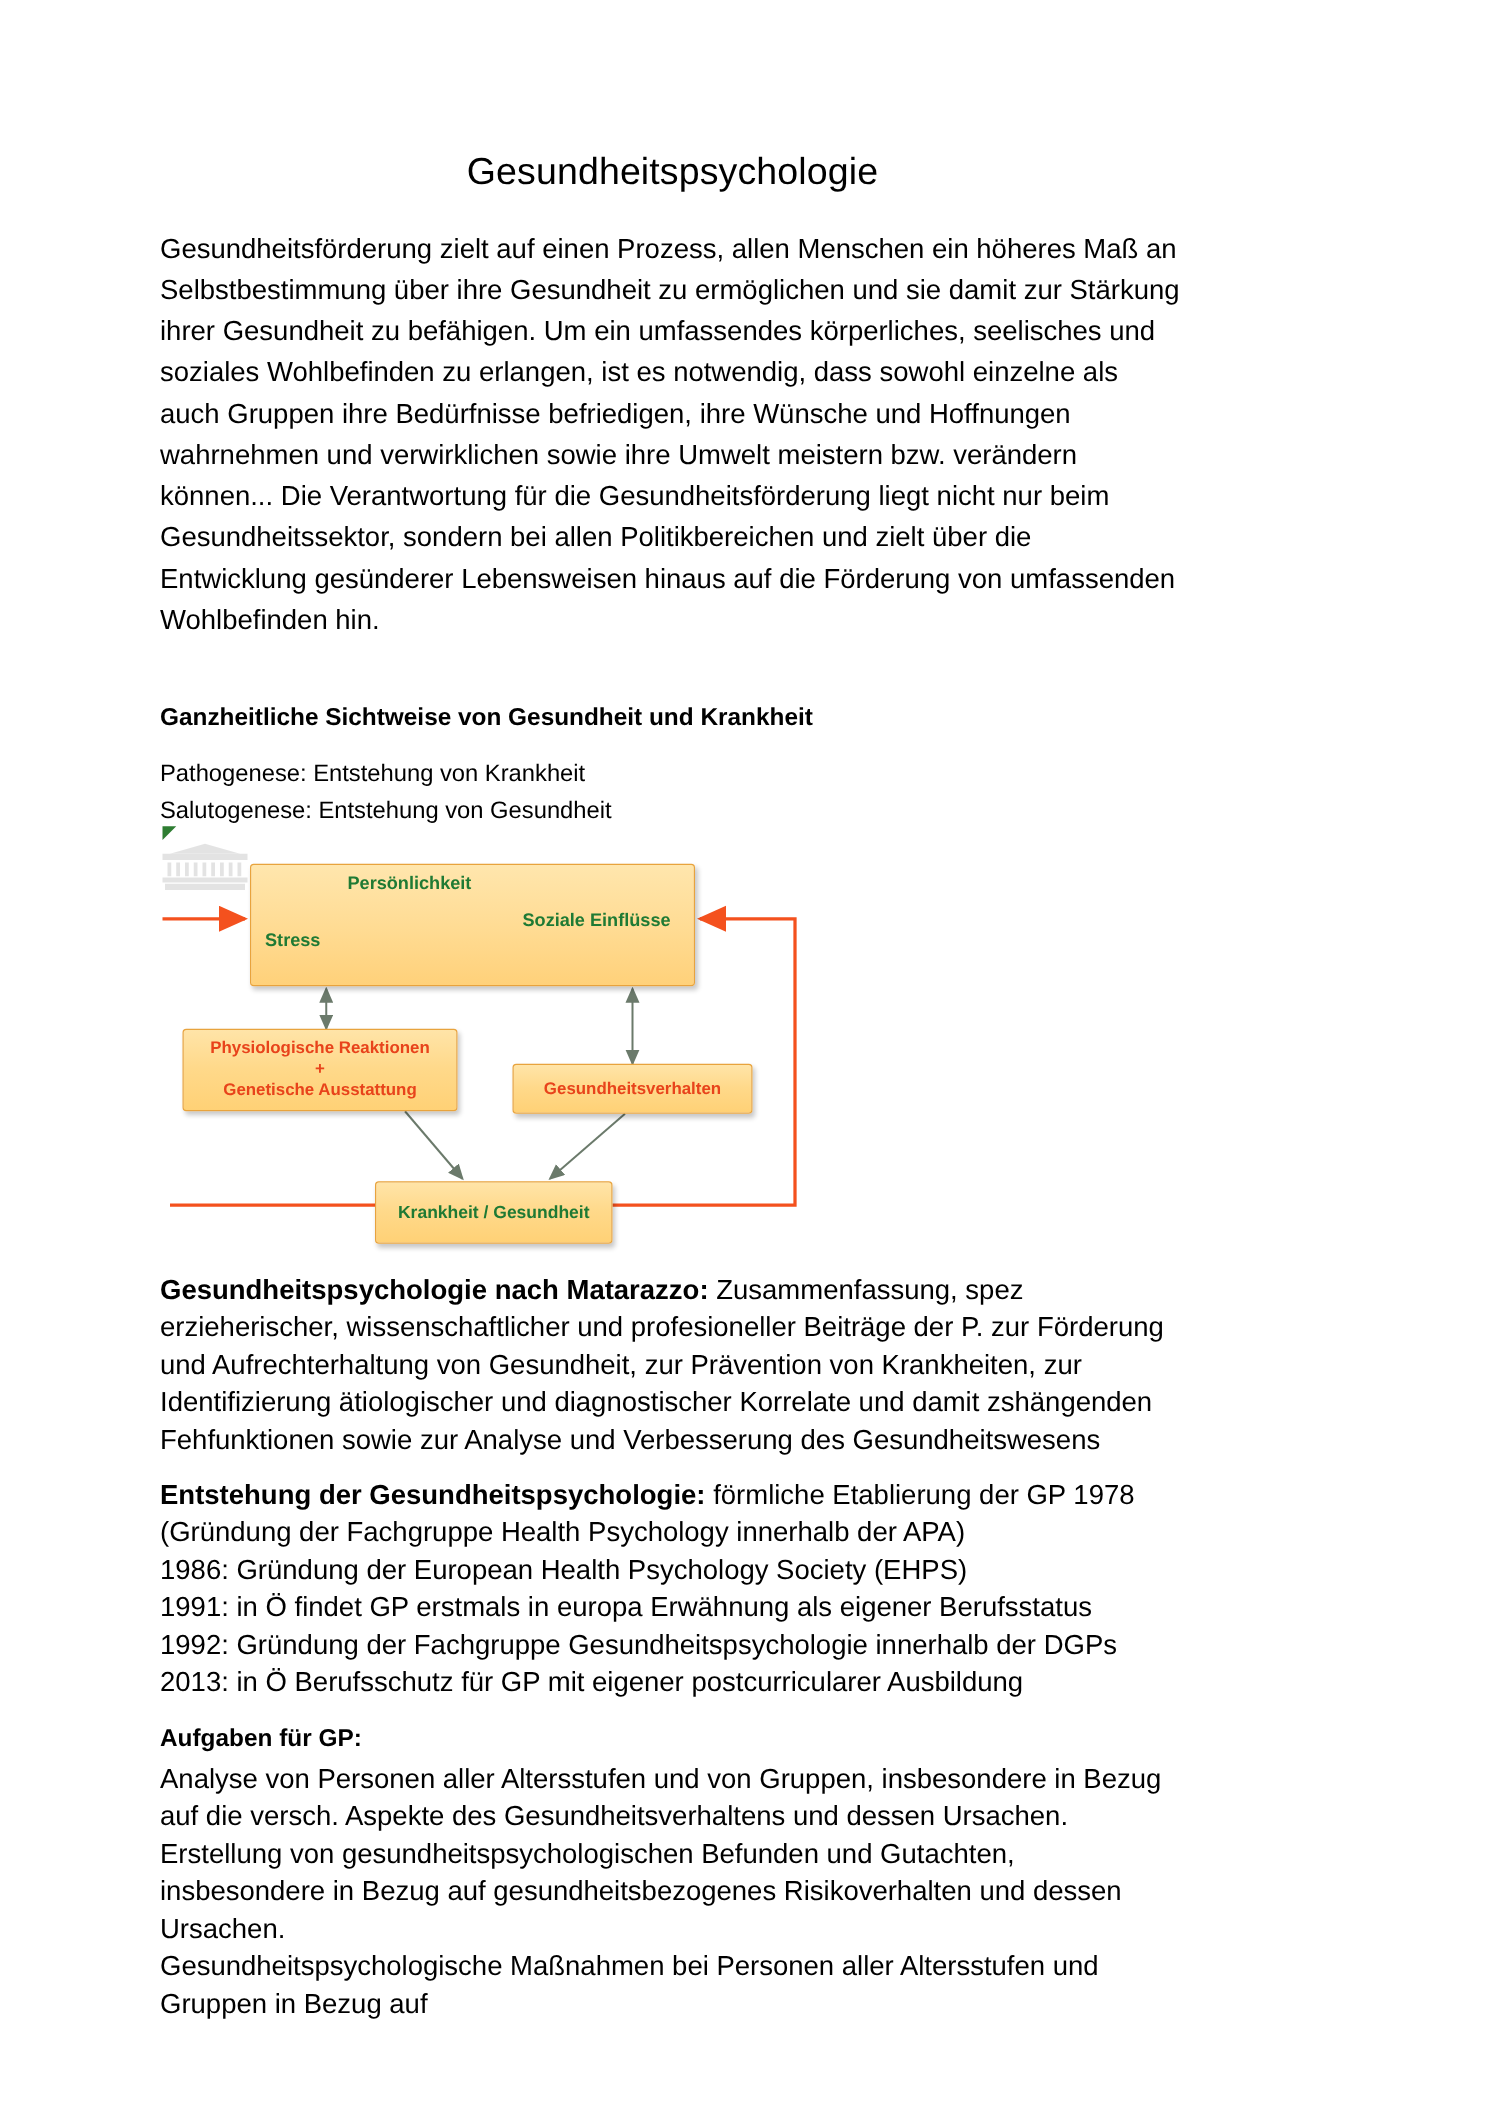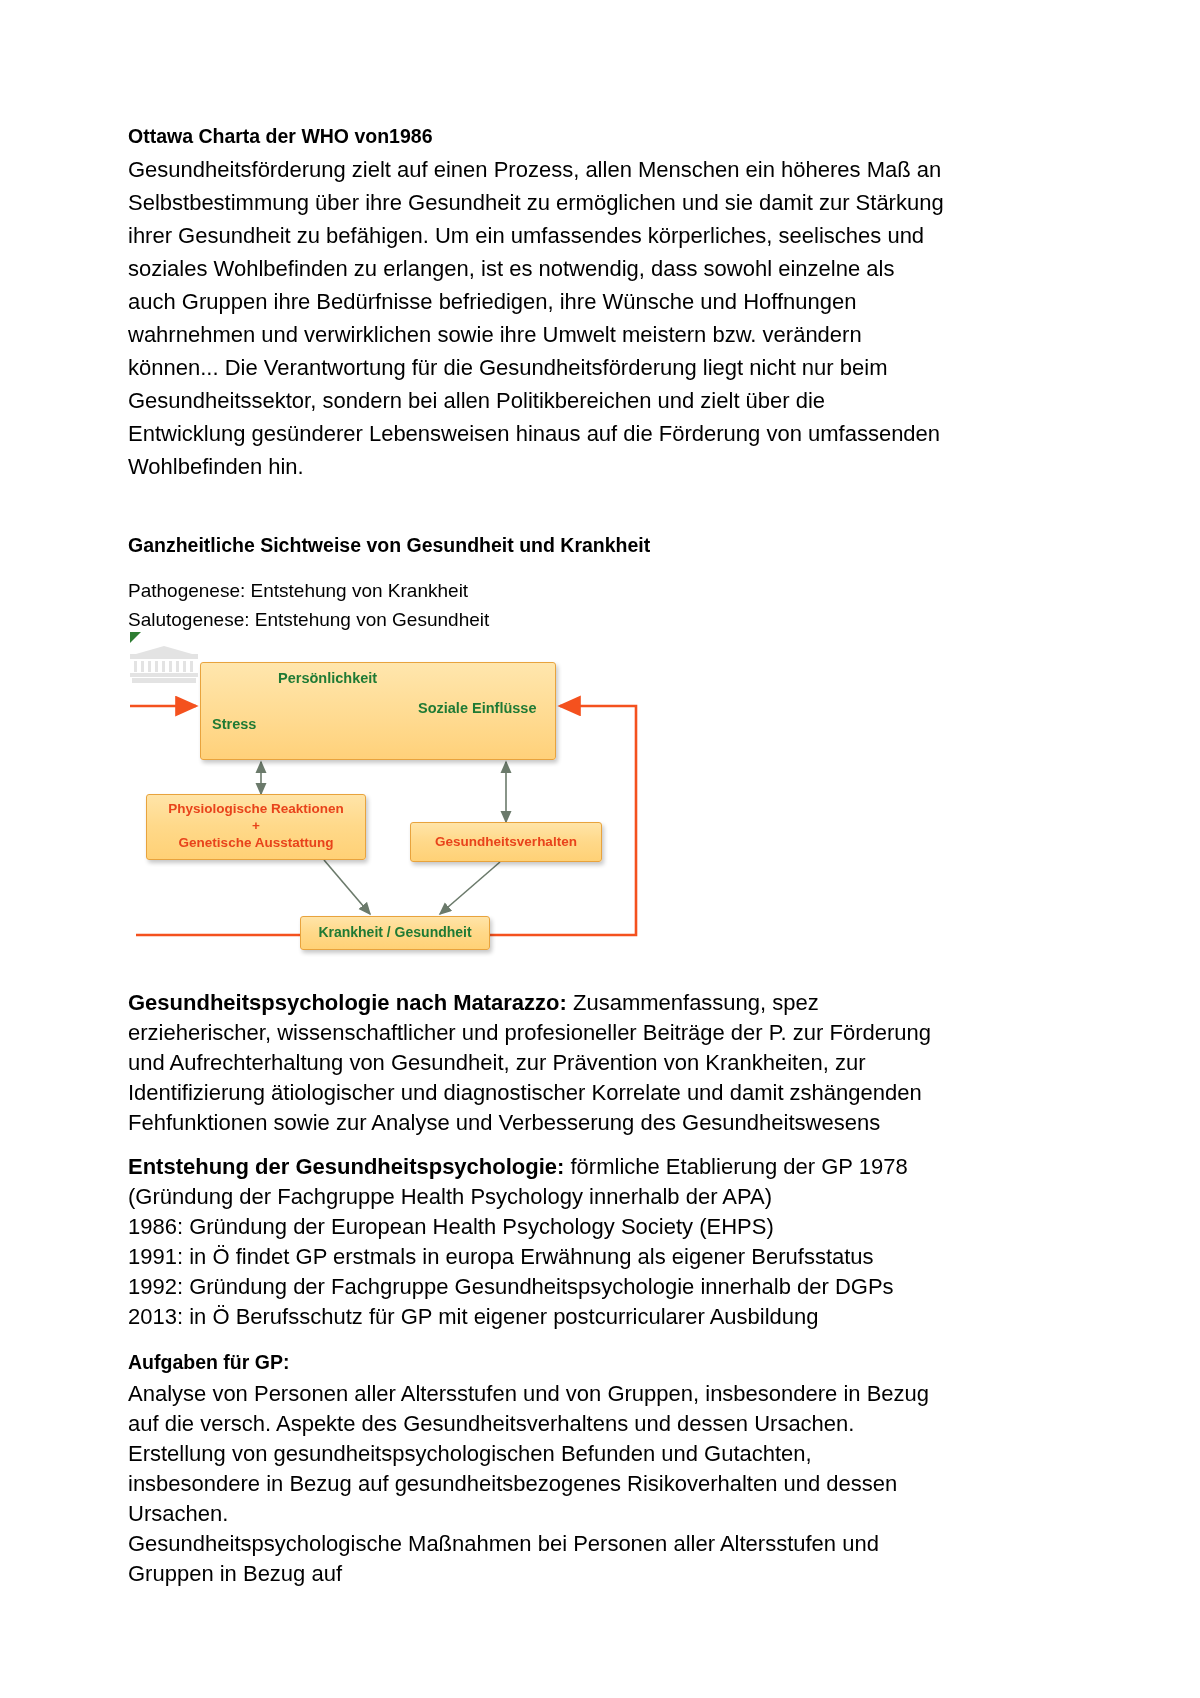--- a/index.html
+++ b/index.html
@@ -106,21 +106,21 @@
     font-size: 13.5px;
     padding-top: 6px;
   }
   #box-gv {
     left: 282px; top: 178px; width: 192px; height: 40px;
     color: #e8431b;
     font-size: 13.5px;
     display: flex; align-items: center; justify-content: center; text-align: right;
   }
   #box-kg {
-    left: 172px; top: 272px; width: 190px; height: 34px;
+    left: 172px; top: 272px; width: 190px; height: 50px;
     color: #1f7a34;
     font-size: 14px;
     display: flex; align-items: center; justify-content: center;
   }
   #box-phys .pline { display: block; }
 
   .green-tri {
     position: absolute;
     left: 2px; top: -12px;
     width: 0; height: 0;
@@ -137,22 +137,22 @@
     height: 42px;
     opacity: 0.5;
   }
 </style>
 </head>
 <body>
 
 <div class="page">
   <div class="content">
 
-
-    <p class="head-bold">Ottawa Charta der WHO von1986</p>
+    <h1 class="doc-title">Gesundheitspsychologie</h1>
+
     <p class="para">Gesundheitsförderung zielt auf einen Prozess, allen Menschen ein höheres Maß an Selbstbestimmung über ihre Gesundheit zu ermöglichen und sie damit zur Stärkung ihrer Gesundheit zu befähigen. Um ein umfassendes körperliches, seelisches und soziales Wohlbefinden zu erlangen, ist es notwendig, dass sowohl einzelne als auch Gruppen ihre Bedürfnisse befriedigen, ihre Wünsche und Hoffnungen wahrnehmen und verwirklichen sowie ihre Umwelt meistern bzw. verändern können... Die Verantwortung für die Gesundheitsförderung liegt nicht nur beim Gesundheitssektor, sondern bei allen Politikbereichen und zielt über die Entwicklung gesünderer Lebensweisen hinaus auf die Förderung von umfassenden Wohlbefinden hin.</p>
 
     <div class="spacer-lg"></div>
 
     <p class="head-bold">Ganzheitliche Sichtweise von Gesundheit und Krankheit</p>
 
     <div class="spacer-sm"></div>
 
     <p class="light-line">Pathogenese: Entstehung von Krankheit</p>
     <p class="light-line">Salutogenese: Entstehung von Gesundheit</p>

